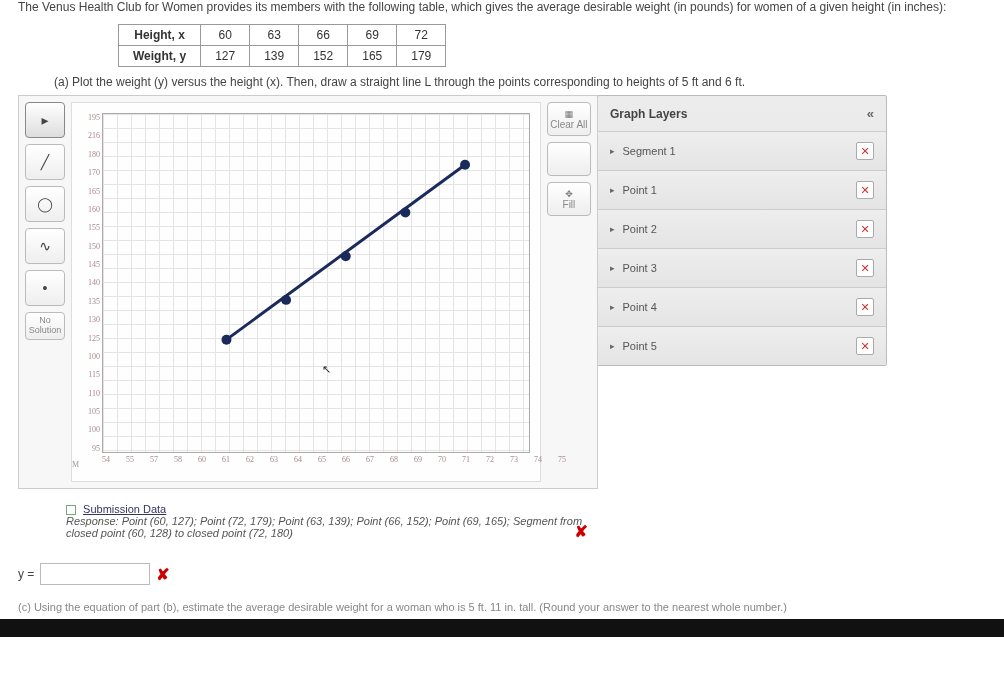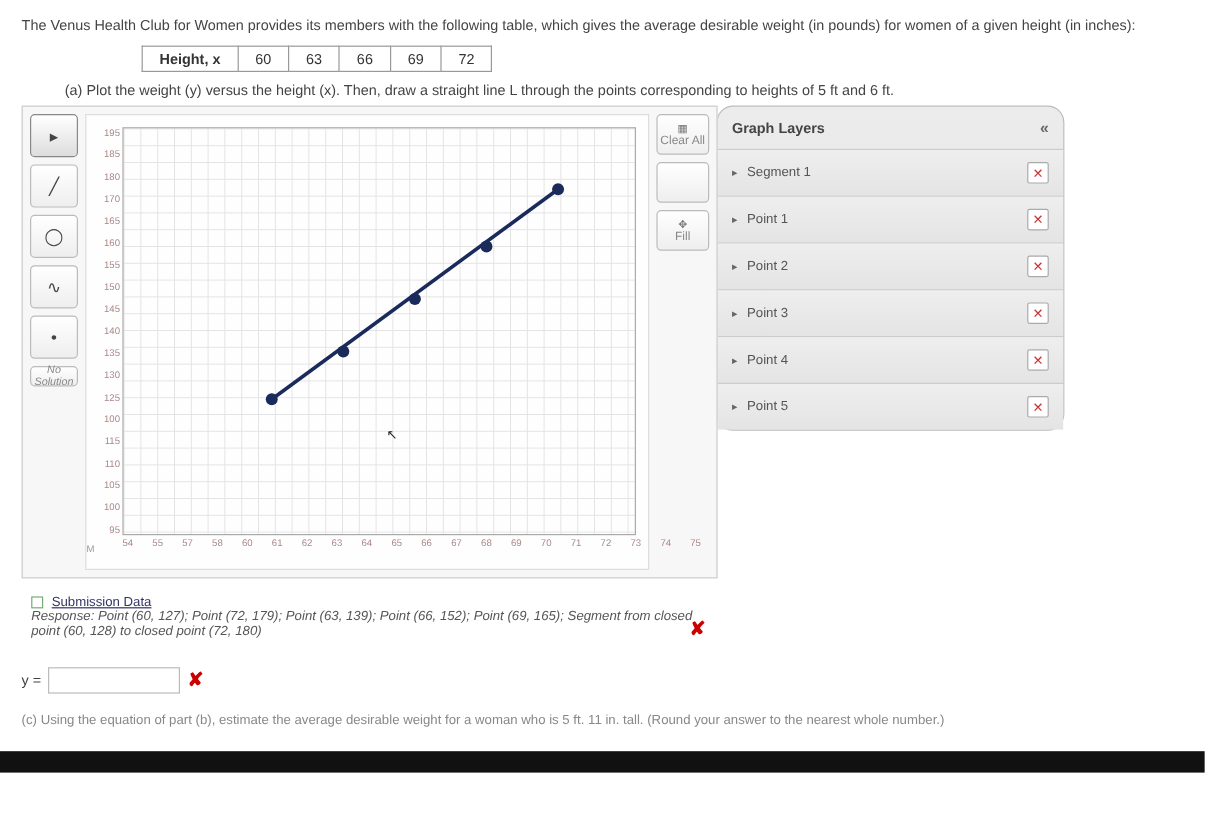--- a/index.html
+++ b/index.html
@@ -1,48 +1,48 @@
 <!DOCTYPE html>
 <html><head>
 <meta charset="utf-8">
 <style>
 * { box-sizing: border-box; margin: 0; padding: 0; }
 body { font-family: Arial, Helvetica, sans-serif; font-size: 12px; color: #333; background: #fff; width: 1004px; }
-.content { padding: 14px 18px; }
+.content { padding: 0 18px; }
 .intro { font-size: 12px; color: #444; margin-bottom: 10px; }
 .data-table { margin-left: 100px; border-collapse: collapse; margin-bottom: 8px; }
 .data-table td, .data-table th { border: 1px solid #999; padding: 3px 14px; font-size: 12px; text-align: center; }
 .data-table th { font-weight: bold; }
 .part-label { font-size: 12px; color: #444; margin-bottom: 6px; margin-left: 36px; }
 .workspace { display: flex; gap: 0; }
 .graph-panel { width: 580px; }
 .graph-box { border: 1px solid #ccc; background: #f7f7f7; padding: 6px; display: flex; gap: 6px; position: relative; }
 .toolbar-left { width: 42px; display: flex; flex-direction: column; gap: 6px; }
 .tool-btn, .right-btn { width: 40px; height: 36px; background: linear-gradient(#fff,#eee); border: 1px solid #bbb; border-radius: 4px; display: flex; align-items: center; justify-content: center; font-size: 14px; color: #444; cursor: pointer; }
-.tool-btn.small { height: 17px; font-size: 9px; color: #888; font-style: italic; }
+.tool-btn.small { height: 28px; font-size: 9px; color: #888; }
 .tool-btn.active { border-color: #888; background: linear-gradient(#fff,#ddd); }
-.graph-area { position: relative; width: 532px; height: 380px; background: #fefefe; border: 1px solid #ddd; }
+.graph-area { position: relative; width: 532px; height: 380px; background: #fefefe; border: 1px solid #ddd; font-family: Liberation Serif, serif; }
 .grid { position: absolute; left: 30px; top: 10px; right: 10px; bottom: 28px;
   background-image: linear-gradient(#e4e4e4 1px, transparent 1px), linear-gradient(90deg, #e4e4e4 1px, transparent 1px);
   background-size: 14px 14px; border: 1px solid #aaa; }
 .y-ticks { position:absolute; left:2px; top:10px; bottom:28px; width:26px; display:flex; flex-direction:column; justify-content:space-between; font-size:8px; color:#a88; text-align:right; }
 .x-ticks { position:absolute; left:30px; right:10px; bottom:12px; height:14px; display:flex; justify-content:space-between; font-size:8px; color:#a88;gap:16px; }
 .m-label { position:absolute; left:0; bottom:12px; font-size:8px; color:#999; }
 .plot-svg { position:absolute; left:30px; top:10px; right:10px; bottom:28px; width:calc(100% - 40px); height:calc(100% - 38px); }
 .cursor-arrow { position:absolute; left:250px; top:260px; font-size:11px; color:#222; pointer-events:none; }
 .toolbar-right { width: 50px; display: flex; flex-direction: column; gap: 6px; align-items: center; }
 .right-btn { width: 44px; height: 34px; font-size: 9px; color: #777; flex-direction: column; }
 .sub-label { font-size: 10px; color: #888; }
 .footer-branding { text-align: right; font-size: 10px; color: #888; padding: 4px 6px 0 0; }
 .footer-branding b { color: #b22; font-weight: bold; }
-.submission-block { margin-top: 8px; padding: 6px 8px; font-size: 11px; color: #555; position: relative; }
+.submission-block { margin-top: 8px; padding: 6px 8px; font-size: 11px; color: #555; position: relative; margin-left: 40px; }
 .submission-block a { color: #336; text-decoration: underline; }
 .sub-square { display:inline-block; width:10px; height:10px; border:1px solid #7a7; margin-right:4px; vertical-align:middle; }
 .result-x { position:absolute; right:10px; bottom:4px; color:#c00; font-size:16px; font-weight:bold; }
-.layers-panel { width: 290px; background: linear-gradient(#ececec,#e0e0e0); border: 1px solid #bbb; border-radius: 14px; margin-left: -1px; align-self: flex-start; }
+.layers-panel { width: 290px; background: linear-gradient(#ececec,#e0e0e0); border: 1px solid #bbb; border-radius: 2px; margin-left: -1px; align-self: flex-start; }
 .layers-header { display:flex; justify-content:space-between; align-items:center; padding: 10px 12px; font-size:12px; font-weight:bold; color:#444; border-bottom:1px solid #ccc; }
 .collapse-icon { font-size: 13px; color: #666; cursor:pointer; }
 .layer-item { display:flex; align-items:center; justify-content:space-between; padding: 10px 12px; border-bottom:1px solid #ccc; font-size:11px; color:#555; background: linear-gradient(#eee,#e4e4e4); }
 .layer-item:last-child { border-bottom:none; }
 .layer-left { display:flex; align-items:center; gap:8px; }
 .caret { font-size:9px; color:#666; }
 .del-btn { width:18px; height:18px; background:#fff; border:1px solid #aaa; border-radius:2px; display:flex; align-items:center; justify-content:center; font-size:11px; color:#c33; cursor:pointer; }
 .part-b { margin-top: 18px; font-size:12px; color:#444; }
 .eq-row { margin-top: 8px; display:flex; align-items:center; gap:6px; font-size:12px; }
 .eq-input { width: 110px; height: 22px; border: 1px solid #bbb; background:#fff; padding:2px 4px; }
@@ -59,20 +59,28 @@
   <table class="data-table">
     <tbody>
         <tr>
       <th>Height, x</th>
       <td>60</td>
       <td>63</td>
       <td>66</td>
       <td>69</td>
       <td>72</td>
     </tr>
+    <tr>
+      <th>Weight, y</th>
+      <td>127</td>
+      <td>139</td>
+      <td>152</td>
+      <td>165</td>
+      <td>179</td>
+    </tr>
   </tbody>
     </table>
 
   <p class="part-label">(a) Plot the weight (y) versus the height (x). Then, draw a straight line L through the points corresponding to heights of 5 ft and 6 ft.</p>
 
   <div class="workspace">
     <div class="graph-panel">
       <div class="graph-box">
 
         <div class="toolbar-left">
@@ -85,21 +93,21 @@
             <div style="text-align:center;line-height:1.1">
               <span>No</span><br>
               <span>Solution</span>
             </div>
           </div>
         </div>
 
         <div class="graph-area">
           <div class="y-ticks">
             <span>195</span>
-              <span>185</span>
+              <span>216</span>
               <span>180</span>
               <span>170</span>
               <span>165</span>
               <span>160</span>
               <span>155</span>
               <span>150</span>
               <span>145</span>
               <span>140</span>
               <span>135</span>
               <span>130</span>

